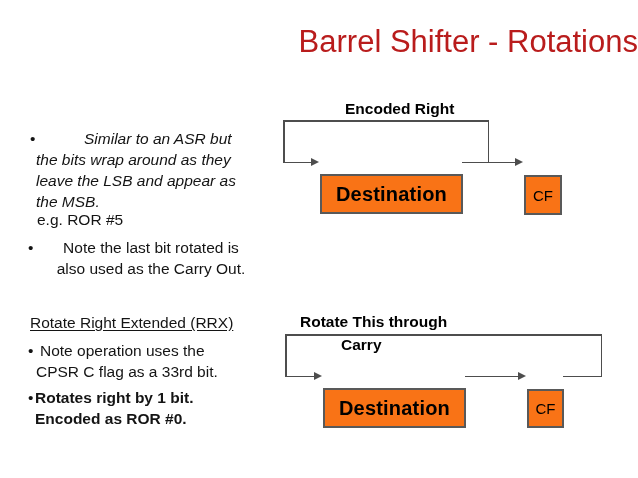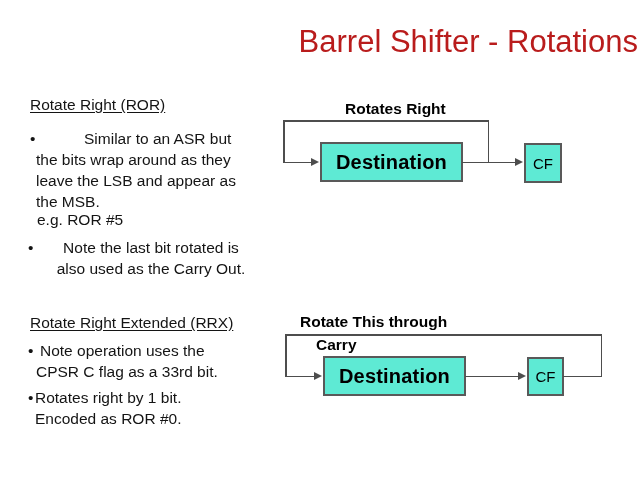--- a/index.html
+++ b/index.html
@@ -27,29 +27,29 @@
   }
   .bullet {
     position:absolute;
     font-size:15.5px; color:#141414; line-height:21px;
   }
   .ptext {
     position:absolute;
     font-size:15.5px; color:#141414; line-height:21px;
     white-space:pre-line;
   }
-  .indent-first { text-indent:48px; }
+  .indent-first { text-indent:48px;font-style:italic; }
   .indent-small { text-indent:4px; }
 
   
   .dline { position:absolute; background:#4d4d4d; }
   .dbox {
     position:absolute; box-sizing:border-box;
-    border:2px solid #595959; background:#5eead4;
-    display:flex; align-items:center; justify-content:center;
+    border:2px solid #595959; background:#f97316;
+    display:flex; align-items:center; justify-content:center;margin-top:32px;
   }
   .dest-label { font-size:20px; font-weight:bold; color:#000; letter-spacing:0.2px; }
   .cf-label   { font-size:15px; font-weight:normal; color:#000; }
   .dlabel {
     position:absolute;
     font-size:15.5px; font-weight:bold; color:#000; white-space:nowrap;
   }
   .arrow-right {
     position:absolute; width:0; height:0;
     border-top:4.5px solid transparent;
@@ -57,46 +57,45 @@
     border-left:8px solid #4d4d4d;
   }
 </style>
 </head>
 <body>
 
 <div class="slide">
 
   <div class="title">Barrel Shifter - Rotations</div>
 
-  <div class="heading" style="left:30px; top:96px;">Rotate Right (ROR)</div>
 
   <span class="bullet" style="left:30px; top:128px;">•</span>
   <div class="ptext indent-first" style="left:36px; top:128px; width:240px;">Similar to an ASR but
 the bits wrap around as they
 leave the LSB and appear as
 the MSB.</div>
 
   <div class="ptext" style="left:37px; top:209px; width:200px;">e.g. ROR #5</div>
 
   <span class="bullet" style="left:28px; top:237px;">•</span>
   <div class="ptext" style="left:36px; top:237px; width:230px;text-align:center;">Note the last bit rotated is
 also used as the Carry Out.</div>
 
   <div class="heading" style="left:30px; top:314px;">Rotate Right Extended (RRX)</div>
 
   <span class="bullet" style="left:28px; top:340px;">•</span>
   <div class="ptext indent-small" style="left:36px; top:340px; width:230px;">Note operation uses the
 CPSR C flag as a 33rd bit.</div>
 
   <span class="bullet" style="left:28px; top:387px;">•</span>
-  <div class="ptext" style="left:35px; top:387px; width:230px;">Rotates right by 1 bit.
+  <div class="ptext" style="left:35px; top:387px; width:230px;font-weight:bold;">Rotates right by 1 bit.
 Encoded as ROR #0.</div>
 
   <div>
-    <div class="dlabel" style="left:345px; top:100px;">Rotates Right</div>
+    <div class="dlabel" style="left:345px; top:100px;">Encoded Right</div>
 
     <div class="dline" style="left:283px; top:120px; width:206px; height:1.5px;"></div>
     <div class="dline" style="left:283px; top:120px; width:1.5px; height:43px;"></div>
     <div class="dline" style="left:283px; top:161.5px; width:29px; height:1.5px;"></div>
     <div class="arrow-right" style="left:311px; top:157.7px;"></div>
     <div class="dline" style="left:487.5px; top:120px; width:1.5px; height:43px;"></div>
 
     <div class="dbox" style="left:320px; top:142px; width:143px; height:40px;">
       <span class="dest-label">Destination</span>
     </div>
@@ -104,21 +103,21 @@
     <div class="dline" style="left:462px; top:161.5px; width:54px; height:1.5px;"></div>
     <div class="arrow-right" style="left:515px; top:157.7px;"></div>
 
     <div class="dbox" style="left:524px; top:143px; width:38px; height:40px;">
       <span class="cf-label">CF</span>
     </div>
   </div>
 
   <div>
     <div class="dlabel" style="left:300px; top:313px;">Rotate This through</div>
-    <div class="dlabel" style="left:316px; top:336px;">Carry</div>
+    <div class="dlabel" style="left:341px; top:336px;">Carry</div>
 
     <div class="dline" style="left:285px; top:334px; width:317px; height:1.5px;"></div>
     <div class="dline" style="left:285px; top:334px; width:1.5px; height:43px;"></div>
     <div class="dline" style="left:285px; top:375.5px; width:30px; height:1.5px;"></div>
     <div class="arrow-right" style="left:314px; top:371.7px;"></div>
 
     <div class="dbox" style="left:323px; top:356px; width:143px; height:40px;">
       <span class="dest-label">Destination</span>
     </div>
 

